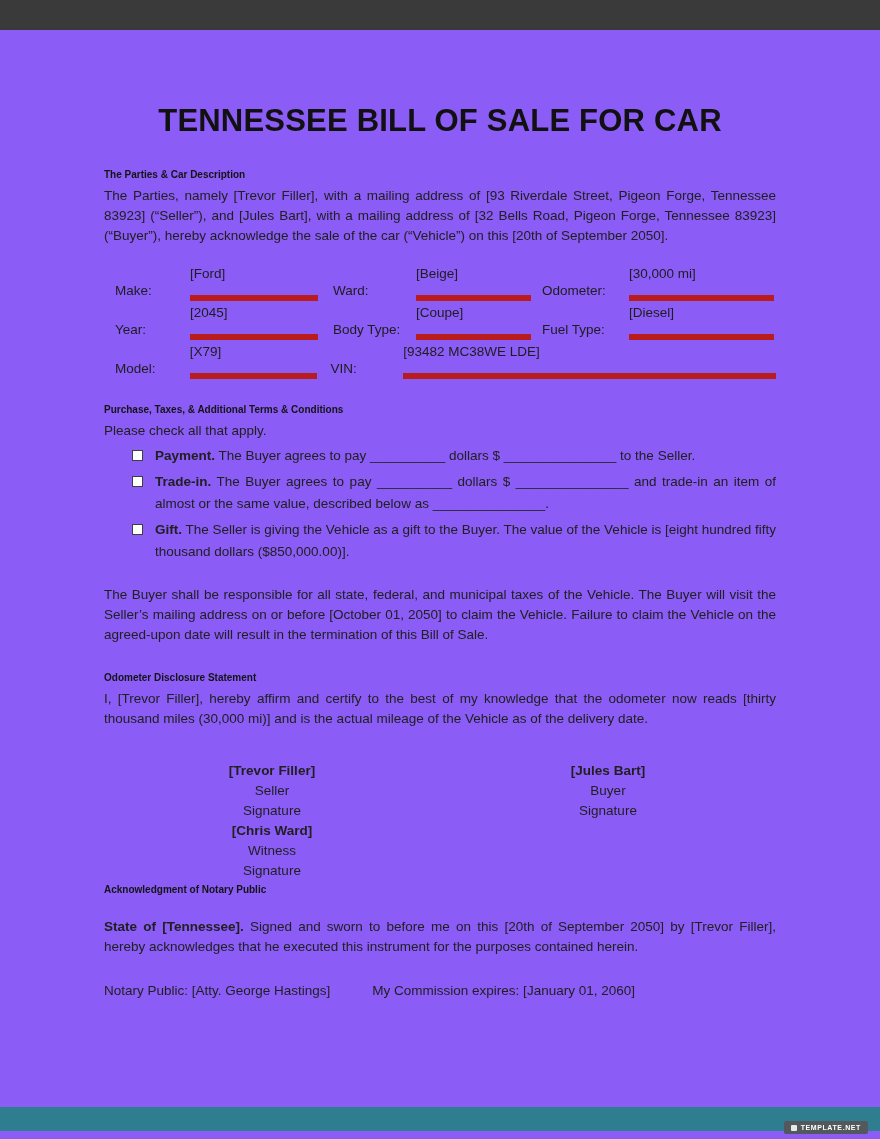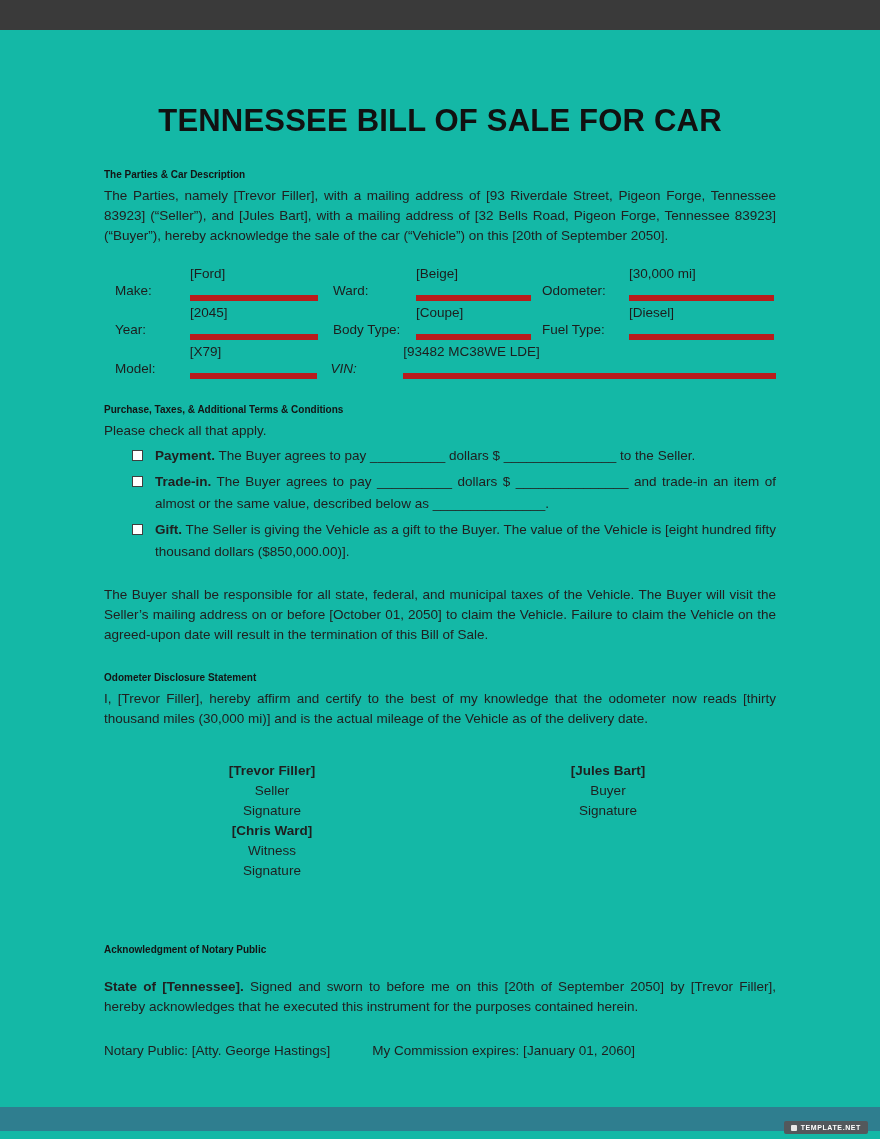--- a/index.html
+++ b/index.html
@@ -4,21 +4,21 @@
 <style>
   * { margin: 0; padding: 0; box-sizing: border-box; }
   html, body { background: #ffffff; }
   body { font-family: "Liberation Sans", "DejaVu Sans", sans-serif; }
 
   .screen {
     position: relative;
     width: 880px;
     height: 1139px;
     margin: 0 auto;
-    background: #14b8a6;
+    background: #8b5cf6;
     overflow: hidden;
     color: #1f1f1f;
   }
 
   .top-bar {
     position: absolute;
     top: 0; left: 0; right: 0;
     height: 30px;
     background: #3a3a3a;
   }
@@ -71,21 +71,21 @@
     white-space: nowrap;
     overflow: hidden;
     margin-top: 42px;
   }
   .cl1 { width: 75px; margin-left: 11px; }
   .cv1 { width: 128px; }
   .cl2 { width: 83px; margin-left: 15px; }
   .cv2 { width: 115px; }
   .cl3 { width: 87px; margin-left: 11px; }
   .cv3 { width: 145px; }
-  .cl2v { width: 73px; margin-left: 13px; font-style: italic; }
+  .cl2v { width: 73px; margin-left: 13px; }
   .cvvin { width: 374px; }
 
   .purchase-heading { margin-top: 22px; }
   .intro-line { margin-top: 2px; }
 
   .check-list { margin-top: 4px; }
   .check-item {
     display: flex;
     margin-left: 28px;
     margin-bottom: 4px;
@@ -113,21 +113,21 @@
   .odo-par { margin-top: 2px; }
 
   .signatures {
     margin-top: 32px;
     display: grid;
     grid-template-columns: 1fr 1fr;
   }
   .sig-col { text-align: center; font-size: 13.5px; line-height: 20px; }
   .sig-name { font-weight: 700; }
 
-  .notary-heading { margin-top: 60px; }
+  .notary-heading { }
   .notary-par { margin-top: 18px; }
   .notary-par b { font-weight: 700; }
 
   .notary-line {
     margin-top: 24px;
     display: flex;
     font-size: 13.5px;
     line-height: 20px;
   }
   .notary-commission { margin-left: 42px; }

